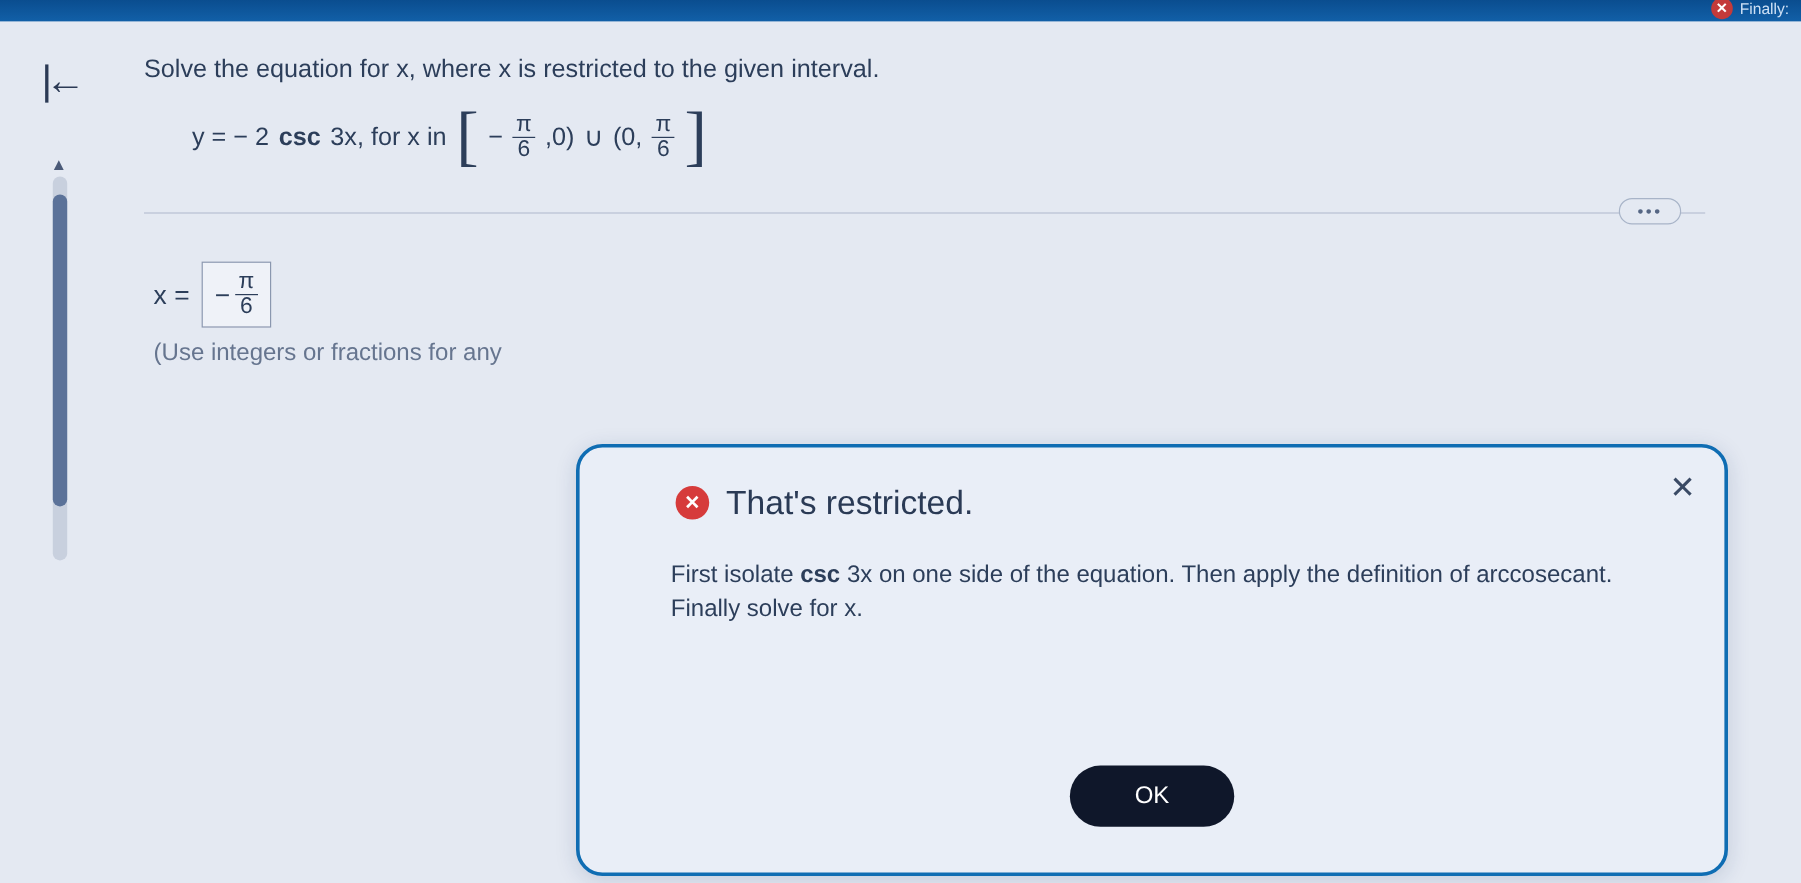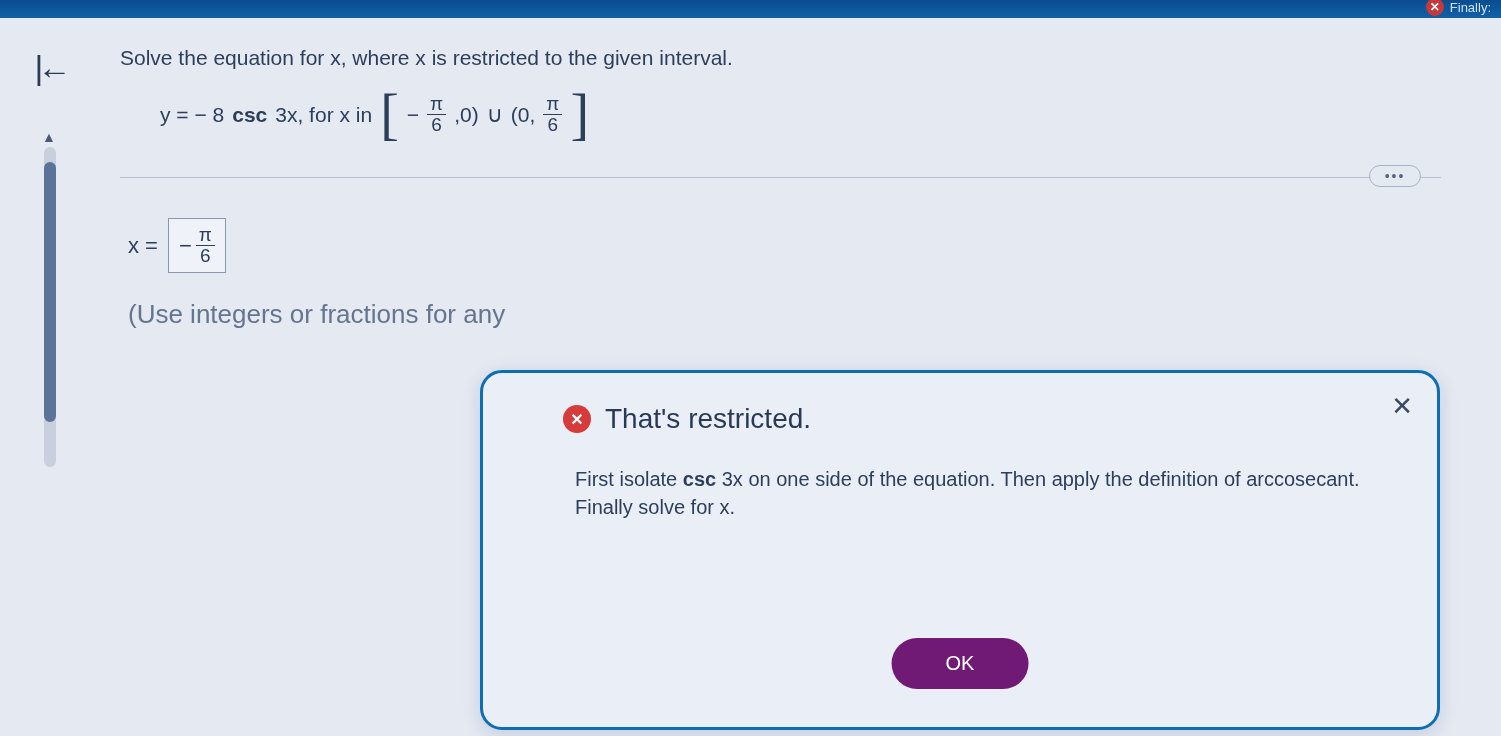--- a/index.html
+++ b/index.html
@@ -72,21 +72,21 @@
     .scroll-thumb {
       width: 12px;
       height: 260px;
       background: #5b7299;
       border-radius: 6px;
       position: absolute;
       top: 15px;
     }
     .content {
       flex: 1;
-      padding: 25px 40px 0 20px;
+      padding: 25px 60px 0 20px;
       color: #2c3e5a;
       font-size: 21px;
     }
     .question-text { margin-bottom: 20px; line-height: 1.4; }
     .equation-row {
       display: flex;
       align-items: center;
       gap: 8px;
       margin-left: 40px;
       margin-bottom: 40px;
@@ -138,22 +138,22 @@
       border: 1.5px solid #8a97af;
       background: #eff2f8;
       padding: 6px 10px;
       min-width: 50px;
       display: flex;
       align-items: center;
       justify-content: center;
     }
     .hint-text {
       color: #66758f;
-      font-size: 26px;
-      margin-top: 26px;
+      font-size: 20px;
+      margin-top: 10px;
       margin-left: 8px;
     }
     
     .feedback-popup {
       position: absolute;
       left: 480px;
       top: 352px;
       width: 960px;
       height: 360px;
       background: #e9eef7;
@@ -183,32 +183,32 @@
       border-radius: 50%;
       color: #fff;
       display: flex; align-items: center; justify-content: center;
       font-weight: bold; font-size: 16px;
     }
     .popup-title {
       font-size: 28px;
       color: #2a3a55;
     }
     .popup-body {
-      margin-left: 52px;
+      margin-left: 36px;
       font-size: 20px;
       color: #2c3e5a;
       line-height: 1.4;
       max-width: 820px;
     }
     .ok-btn {
       position: absolute;
       bottom: 38px;
       left: 50%;
       transform: translateX(-50%);
-      background: #701a75;
+      background: #0f172a;
       color: #fff;
       font-size: 20px;
       padding: 14px 54px;
       border: none;
       border-radius: 30px;
       cursor: pointer;
     }
   </style>
 </head>
 <body>
@@ -226,21 +226,21 @@
     <div class="scroll-track">
       <div class="scroll-arrow">▲</div>
       <div class="scroll-thumb"></div>
     </div>
   </div>
 
   <div class="content">
     <div class="question-text">Solve the equation for x, where x is restricted to the given interval.</div>
 
     <div class="equation-row">
-      <span>y = − 8</span>
+      <span>y = − 2</span>
       <span style="font-weight:bold;">csc</span>
       <span>3x, for x in</span>
       <span class="big-bracket">[</span>
       <span>−</span>
       <span class="frac">
         <span class="num">π</span>
         <span class="den">6</span>
       </span>
       <span>,0)</span>
       <span style="font-size:22px;">∪</span>

